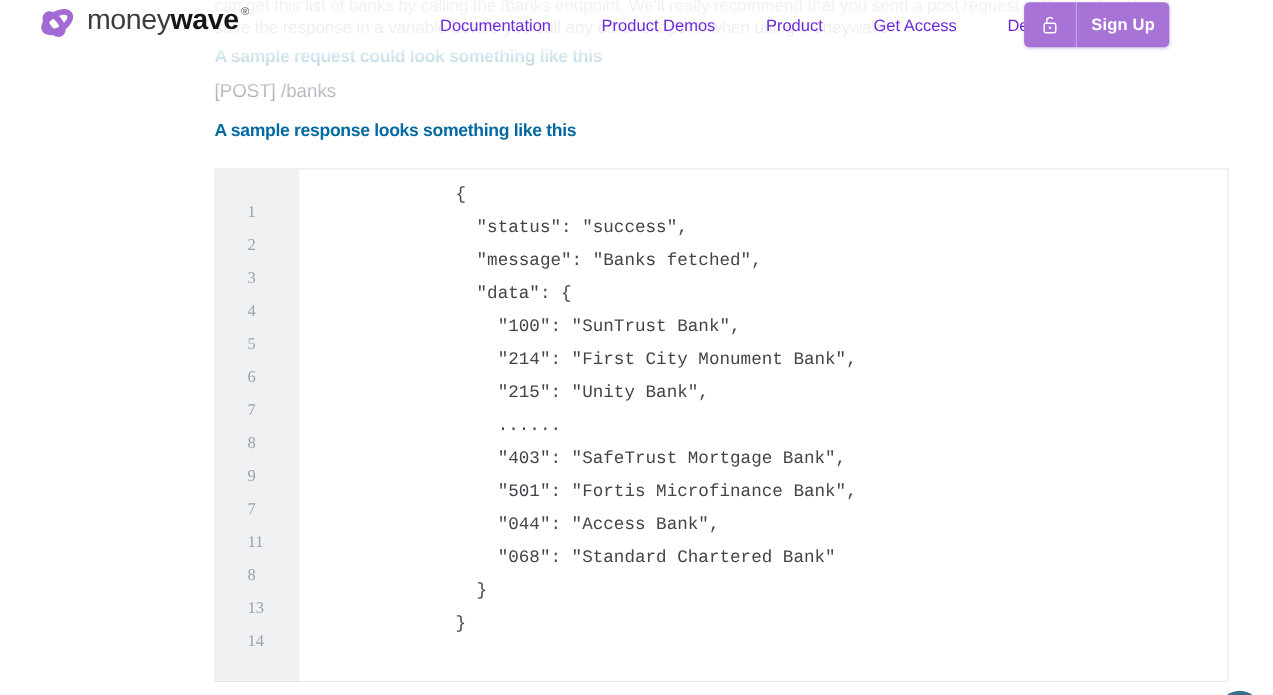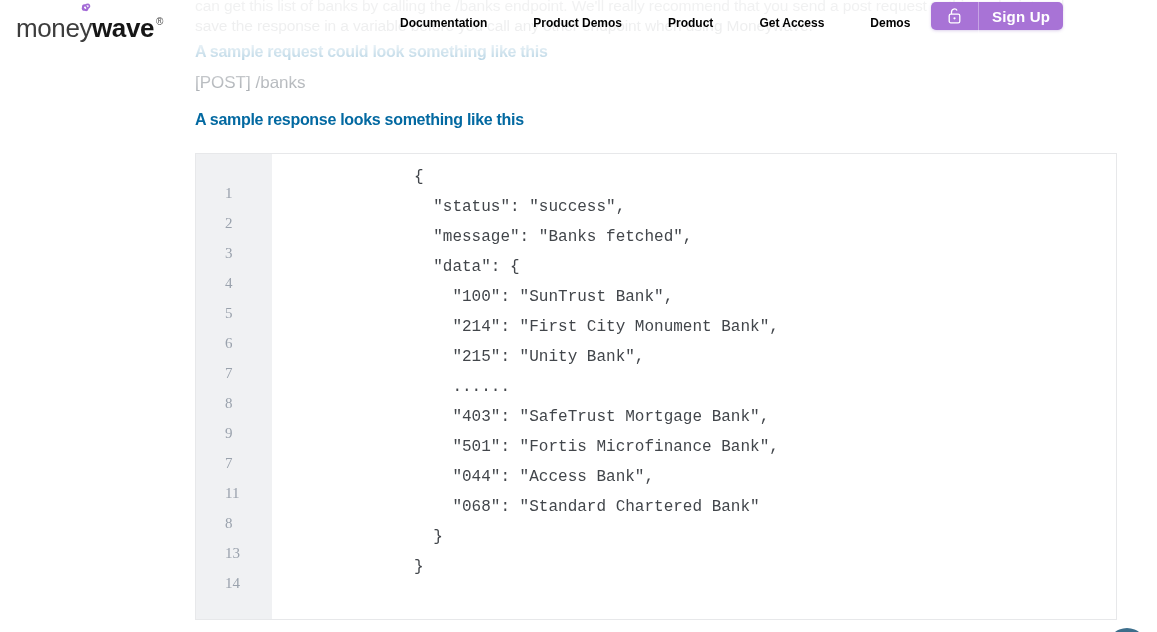--- a/index.html
+++ b/index.html
@@ -52,32 +52,32 @@
     background:linear-gradient(180deg,
       rgba(255,255,255,0.93) 0px,
       rgba(255,255,255,0.90) 46px,
       rgba(255,255,255,0.45) 82px,
       rgba(255,255,255,0) 115px);
     pointer-events:none; z-index:5;
   }
 
   
   .header { position:absolute; left:0; top:0; width:100%; height:46px; z-index:10; }
-  .logo { position:absolute; left:16px; top:2px; height:42px; display:flex; align-items:center; cursor:pointer;flex-direction:column; }
+  .logo { position:absolute; left:32px; top:2px; height:42px; display:flex; cursor:pointer; }
   .logo-mark { width:40px; height:38px; margin-right:7px; }
   .logo-text { font-size:26px; letter-spacing:-0.4px; color:#3d3d3d; }
   .logo-text .bold { font-weight:bold; color:#161616; }
   .logo-tm { font-size:10px; color:#4a4a4a; vertical-align:12px; margin-left:2px; }
   .nav {
     position:absolute; left:400px; top:0; height:46px;
     display:flex; align-items:center; gap:46px;
   }
-  .nav-item { font-size:12px; font-weight:700; color:#000000; cursor:pointer; white-space:nowrap; }
+  .nav-item { font-size:15px; font-weight:400; color:#6d28d9; cursor:pointer; white-space:nowrap; }
   .signup-btn {
-    position:absolute; left:931px; top:2px; width:132px; height:28px;
+    position:absolute; left:931px; top:2px; width:132px; height:41px;
     background:#a873d6; border-radius:5px; display:flex; align-items:center;
     cursor:pointer; box-shadow:0 1px 3px rgba(120,70,180,0.25);
   }
   .signup-lock { width:47px; display:flex; justify-content:center; align-items:center; }
   .signup-sep { width:1px; height:41px; background:rgba(255,255,255,0.35); }
   .signup-label { flex:1; text-align:center; color:#ffffff; font-size:15px; font-weight:bold; letter-spacing:0.2px; }
 
   
   .chat-widget {
     position:absolute; left:1107px; top:628px; width:40px; height:40px;

